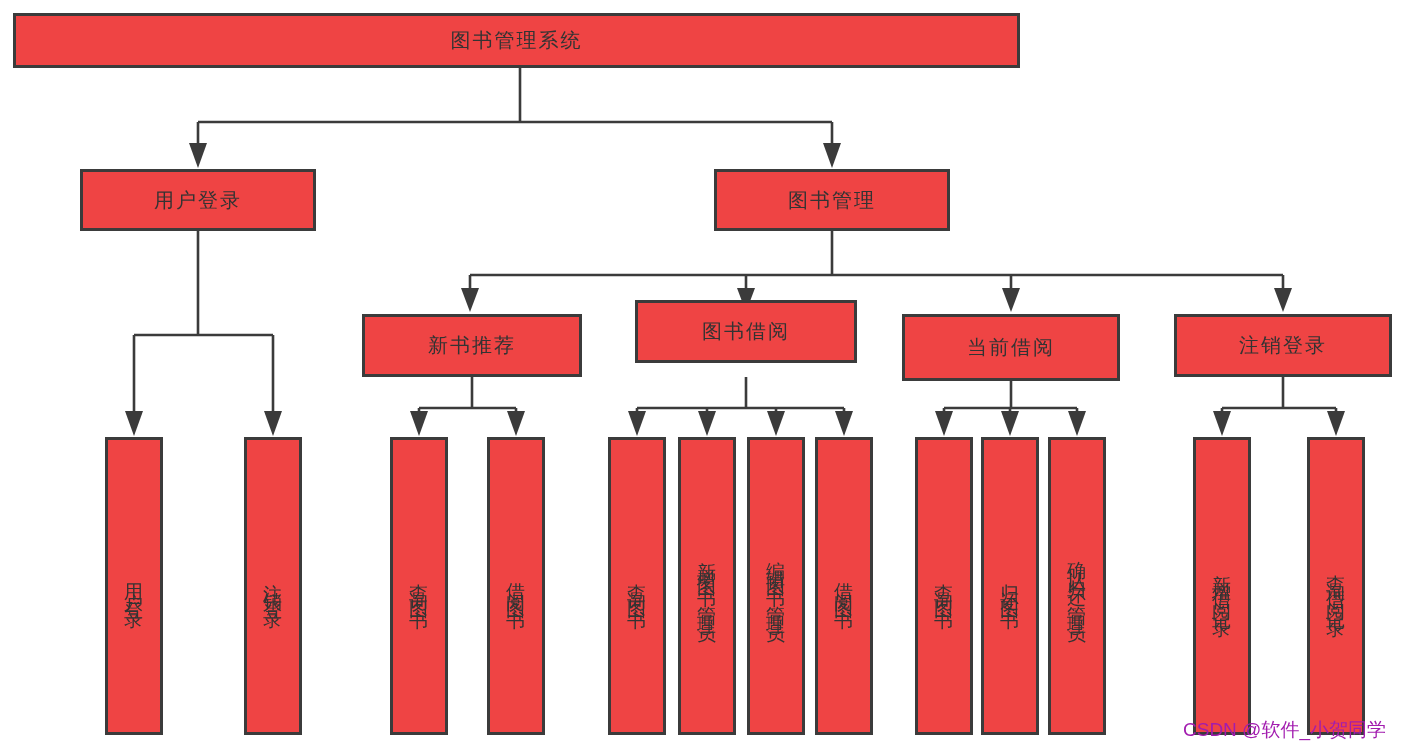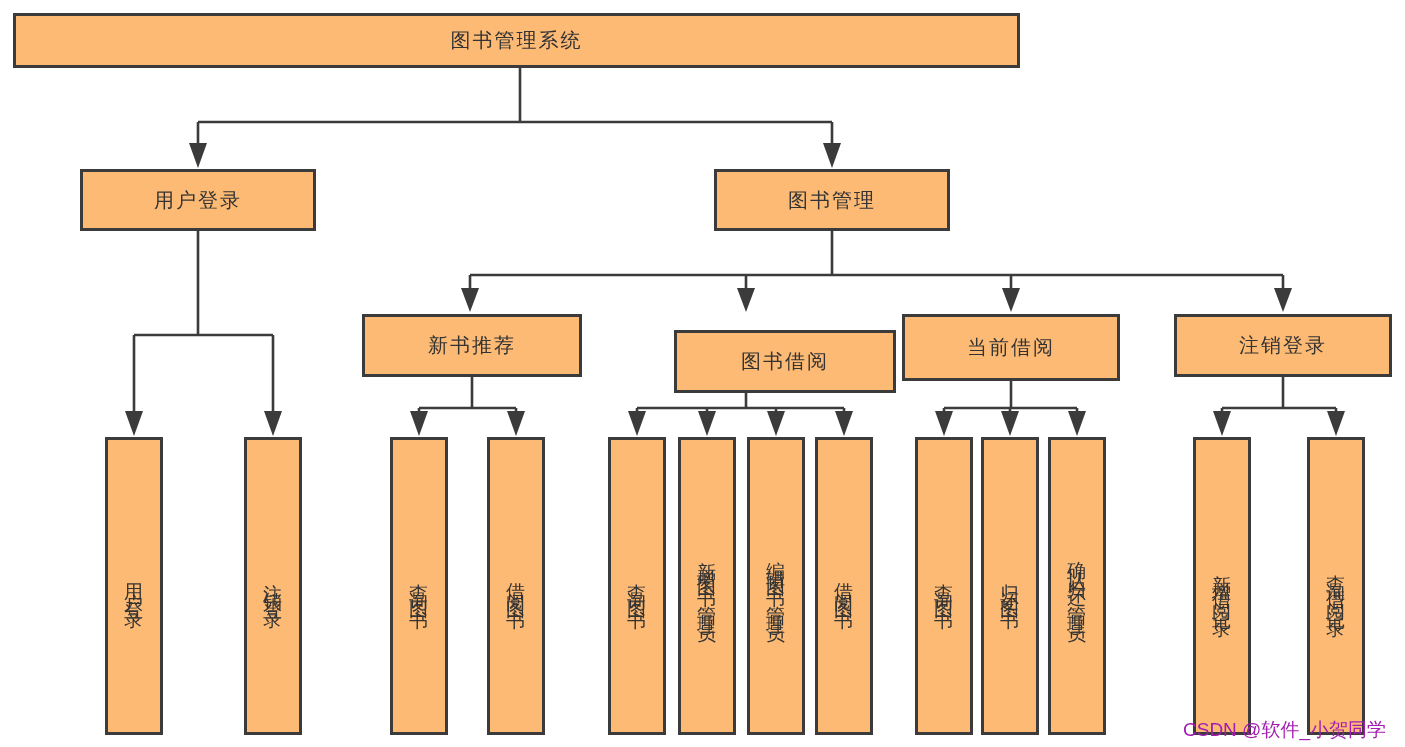--- a/index.html
+++ b/index.html
@@ -14,21 +14,21 @@
   svg.connectors {
     position: absolute;
     left: 0; top: 0;
     width: 1405px; height: 747px;
     z-index: 1;
   }
   .box {
     position: absolute;
     box-sizing: border-box;
     border: 3px solid #3b3b3b;
-    background: #fdba74;
+    background: #ef4444;
     display: flex;
     align-items: center;
     justify-content: center;
     z-index: 2;
     font-family: Liberation Serif, serif;
   }
   .h-label {
     font-size: 20px;
     color: #333333;
     letter-spacing: 2px;
@@ -134,21 +134,21 @@
   <div class="box" style="left:80px; top:169px; width:236px; height:62px;">
     <span class="h-label">用户登录</span>
   </div>
   <div class="box" style="left:714px; top:169px; width:236px; height:62px;text-align:center;">
     <span class="h-label">图书管理</span>
   </div>
 
   <div class="box" style="left:362px; top:314px; width:220px; height:63px;">
     <span class="h-label">新书推荐</span>
   </div>
-  <div class="box" style="left:635px; top:330px; width:222px; height:63px;margin-left:39px;">
+  <div class="box" style="left:635px; top:300px; width:222px; height:63px;">
     <span class="h-label">图书借阅</span>
   </div>
   <div class="box" style="left:902px; top:314px; width:218px; height:67px;">
     <span class="h-label">当前借阅</span>
   </div>
   <div class="box" style="left:1174px; top:314px; width:218px; height:63px;">
     <span class="h-label">注销登录</span>
   </div>
 
   <div class="box" style="left:105px; top:437px; width:58px; height:298px;">

